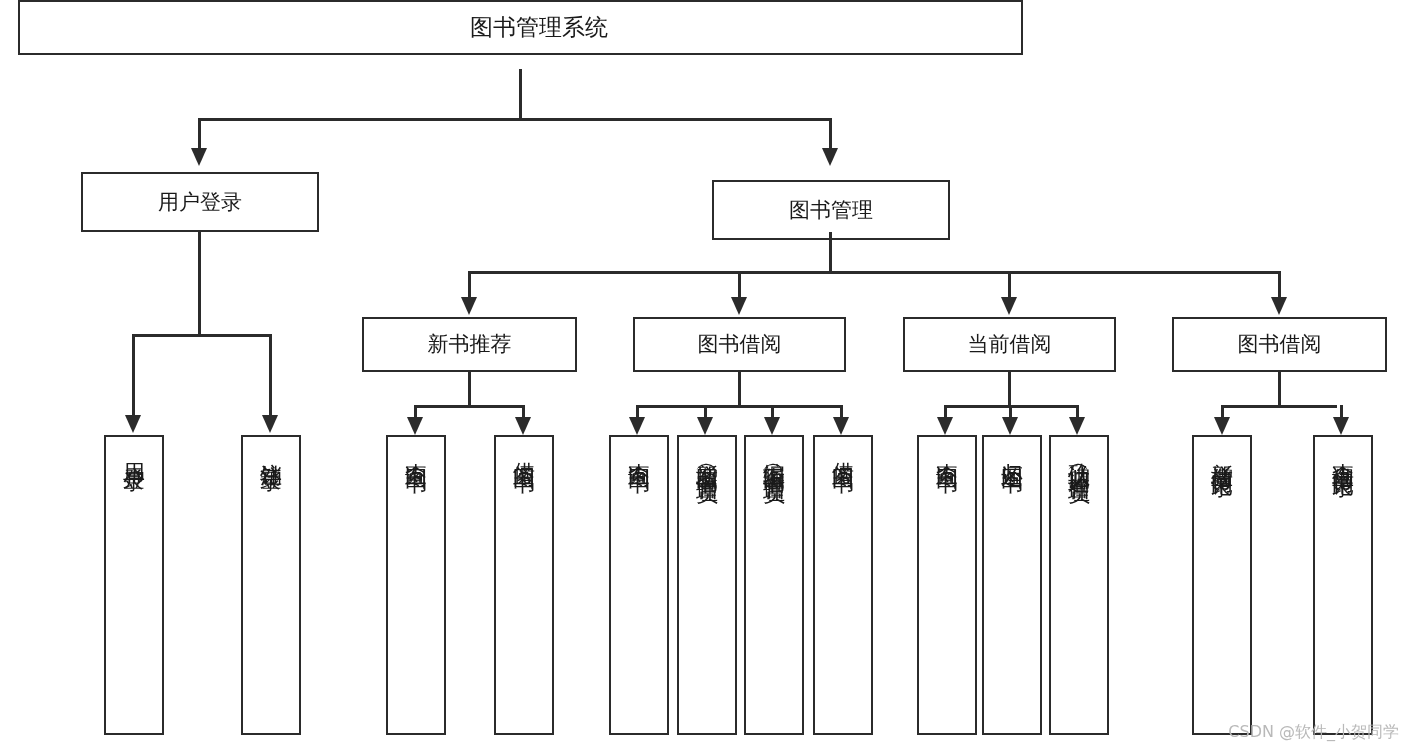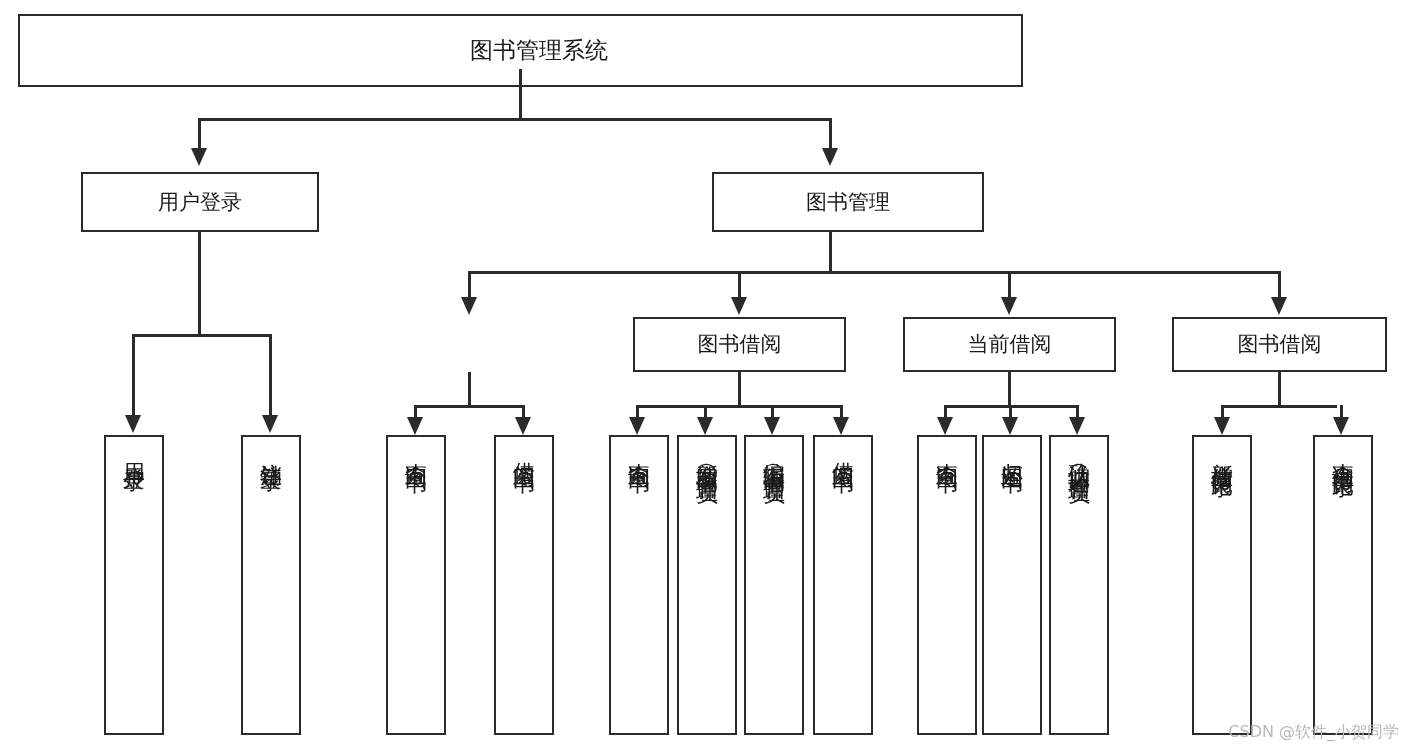--- a/index.html
+++ b/index.html
@@ -29,32 +29,32 @@
   }
   .node-label {
     display: block;
     text-align: center;
     line-height: 1.18;
     white-space: pre;
   }
   
   .root {
     left: 18px;
-    top: 14px;
+    top: 0;
     width: 1005px;
-    height: 73px;
+    height: 55px;
     padding-left: 37px;
   }
   .root .node-label { font-size: 23px; }
 
   
   .lvl2 { height: 60px; }
   .lvl2 .node-label { font-size: 21px; }
   #node-user-login { left: 81px;  top: 172px; width: 238px; }
-  #node-book-mgmt  { left: 712px; top: 172px; width: 272px; align-items: center; }
+  #node-book-mgmt  { left: 712px; top: 180px; width: 238px; align-items: center; }
 
   
   .lvl3 { top: 317px; height: 55px; }
   .lvl3 .node-label { font-size: 21px; }
   #node-new-book-rec { left: 362px;  width: 215px; }
   #node-book-borrow  { left: 633px;  width: 213px; }
   #node-current-borrow { left: 903px; width: 213px; }
   #node-borrow-record  { left: 1172px; width: 215px; }
 
   
@@ -134,20 +134,23 @@
   <div class="line hline" style="left:468px; top:271px; width:813px;"></div>
   <div class="line vline" style="left:468px; top:271px; height:28px;"></div>
   <div class="arrow" style="left:461px; top:297px;"></div>
   <div class="line vline" style="left:738px; top:271px; height:28px;"></div>
   <div class="arrow" style="left:731px; top:297px;"></div>
   <div class="line vline" style="left:1008px; top:271px; height:28px;"></div>
   <div class="arrow" style="left:1001px; top:297px;"></div>
   <div class="line vline" style="left:1278px; top:271px; height:28px;"></div>
   <div class="arrow" style="left:1271px; top:297px;"></div>
 
+  <div class="node lvl3" id="node-new-book-rec">
+    <span class="node-label">新书推荐</span>
+  </div>
   <div class="node lvl3" id="node-current-borrow">
     <span class="node-label">当前借阅</span>
   </div>
   <div class="node lvl3" id="node-book-borrow">
     <span class="node-label">图书借阅</span>
   </div>
   <div class="node lvl3" id="node-borrow-record">
     <span class="node-label">图书借阅</span>
   </div>
 

